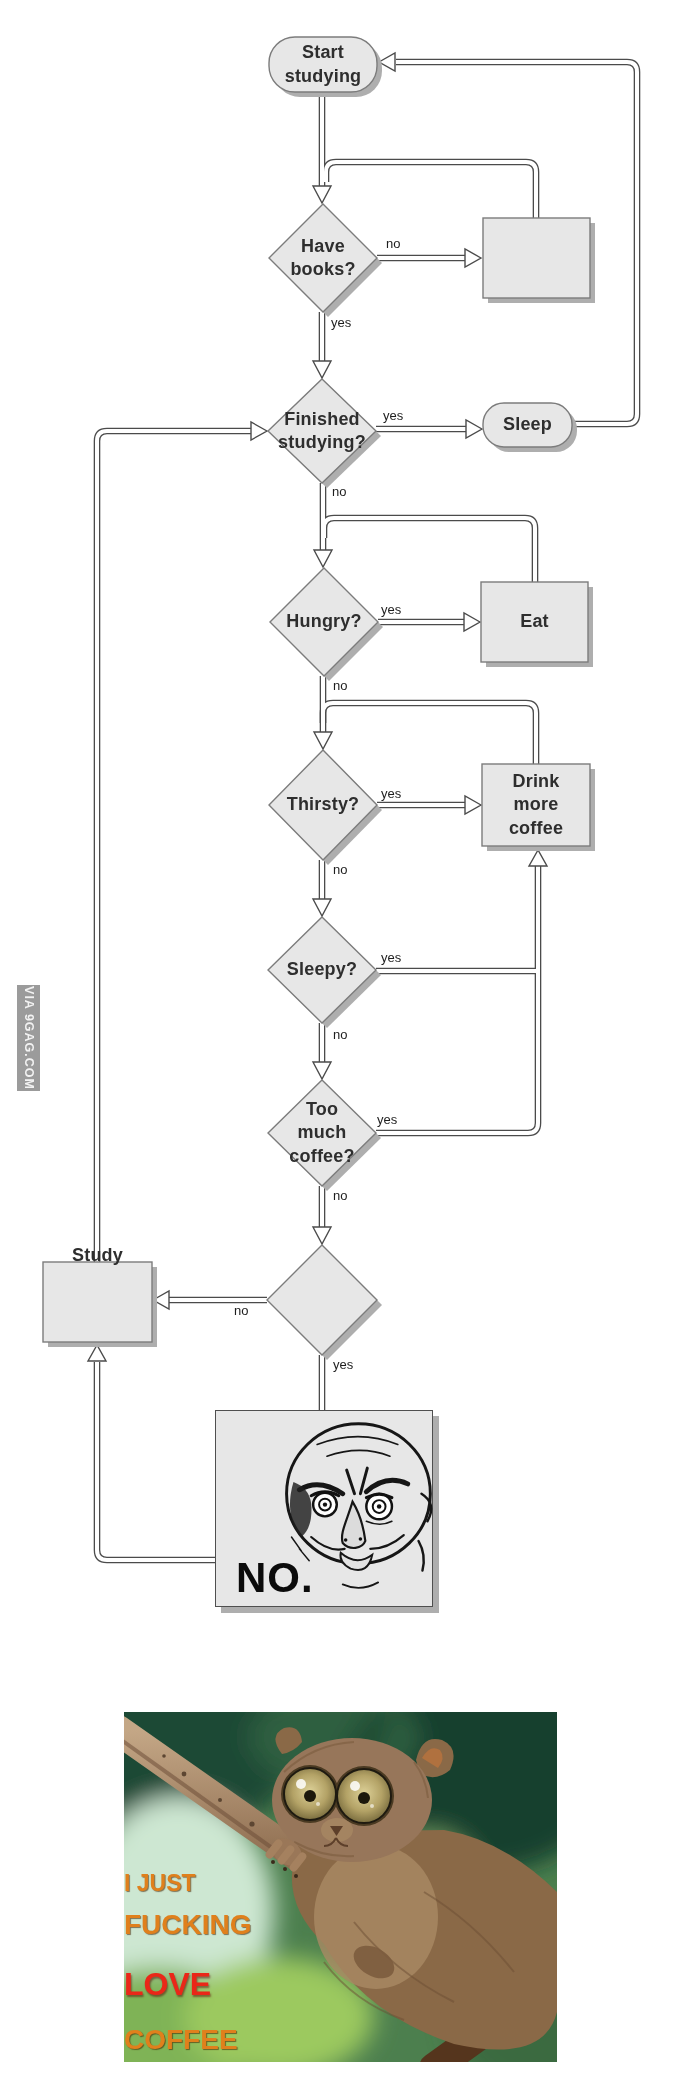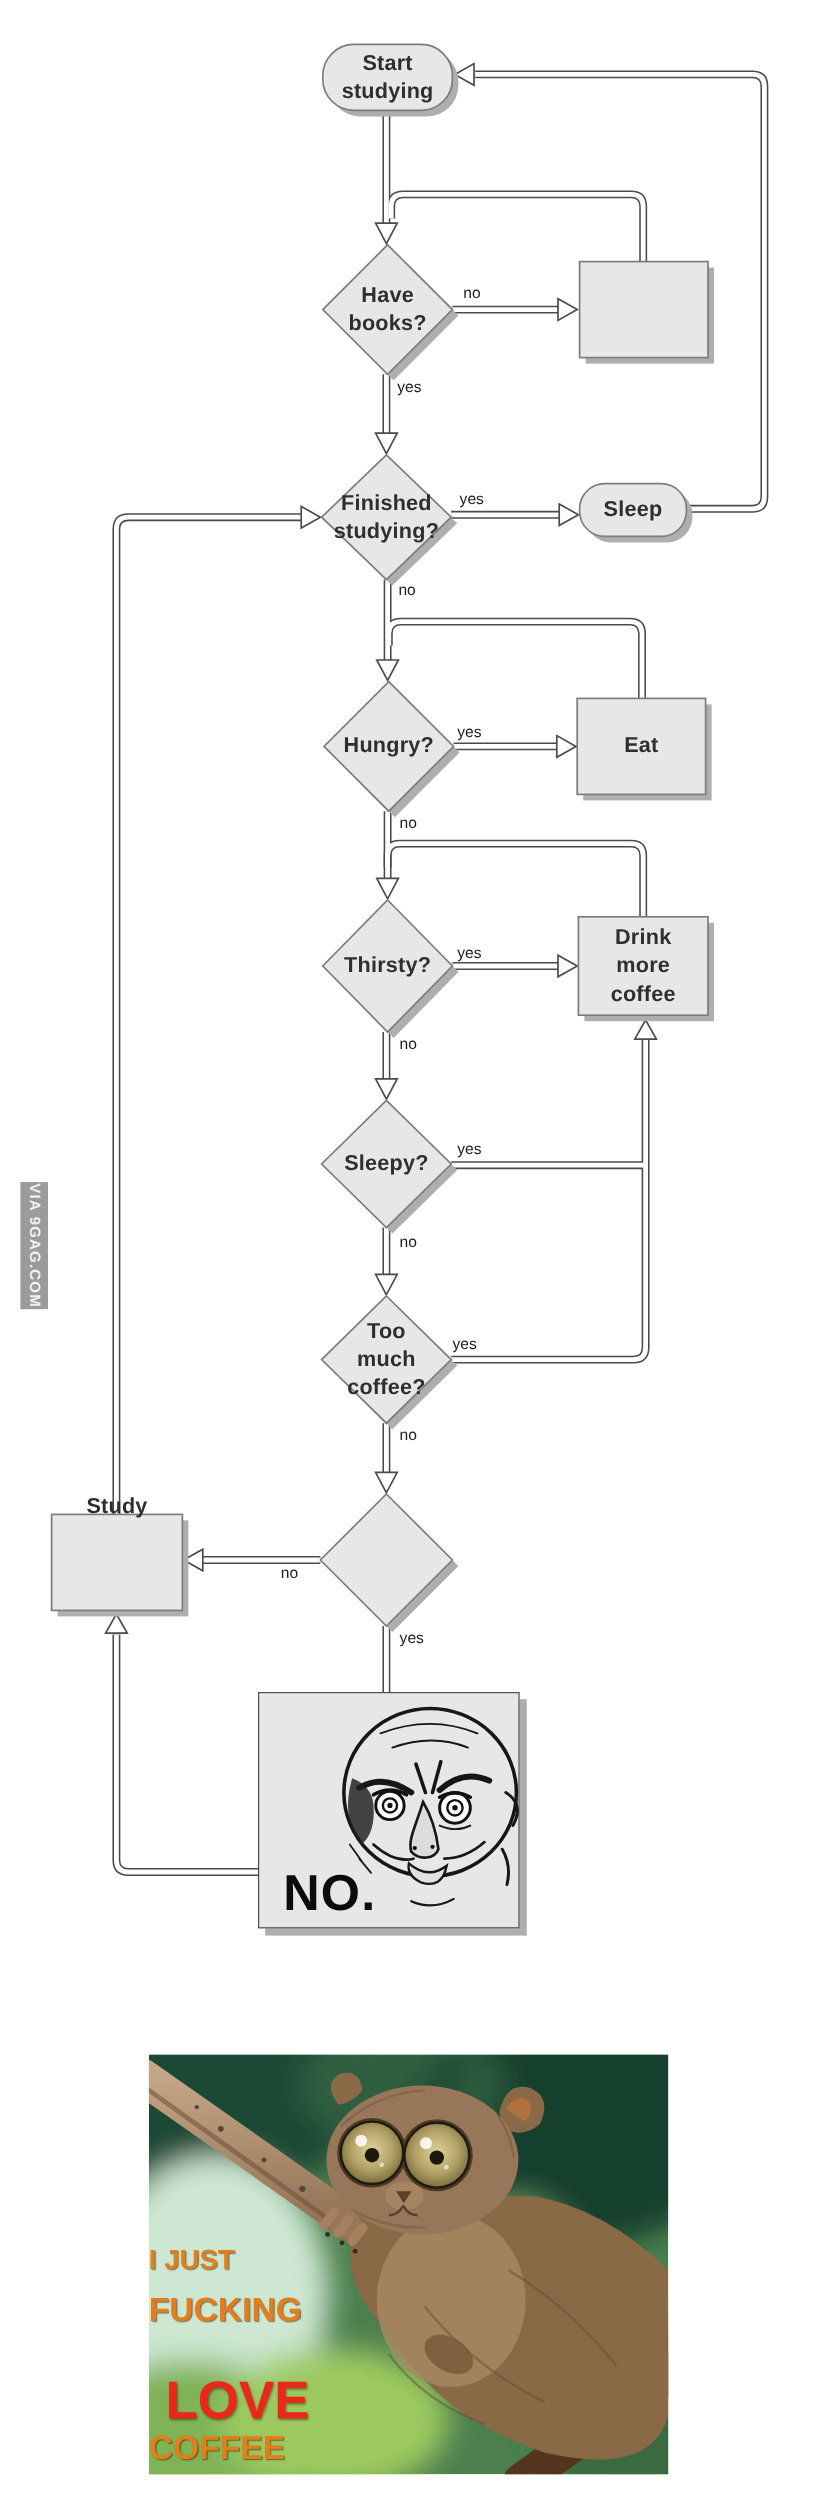--- a/index.html
+++ b/index.html
@@ -21,21 +21,21 @@
                   letter-spacing:1px;color:var(--watermark-text);}
   .no-box{position:absolute;left:215px;top:1410px;width:218px;height:197px;background:var(--node-fill);
           border:1.5px solid #4f4f4f;box-sizing:border-box;box-shadow:6px 6px 0 var(--shadow);padding-left:32px;}
   .no-caption{position:absolute;left:20px;bottom:4px;font-size:42px;font-weight:bold;color:#0b0b0b;
               letter-spacing:1px;}
   .tarsier-wrap{position:absolute;left:124px;top:1712px;width:433px;height:350px;overflow:hidden;}
   .meme-line{position:absolute;left:0;width:150px;text-align:left;font-weight:bold;
              color:var(--meme-orange);text-shadow:1px 1px 1px rgba(70,35,0,.6);}
   .meme-i-just{top:158px;font-size:23px;}
   .meme-fucking{top:197px;font-size:28px;}
-  .meme-love{top:264px;font-size:44px;color:var(--meme-red);text-shadow:1px 2px 2px rgba(90,0,0,.5);padding-left:14px;}
+  .meme-love{top:254px;font-size:32px;color:var(--meme-red);text-shadow:1px 2px 2px rgba(90,0,0,.5);}
   .meme-coffee{top:312px;font-size:28px;}
 </style>
 </head>
 <body>
 
 <div class="canvas">
 
   <svg class="flow-svg" width="683" height="1700" viewBox="0 0 683 1700">
     <defs>
       <path id="e-outer" d="M572,424 H627 Q637,424 637,414 V72 Q637,62 627,62 H396"></path>

